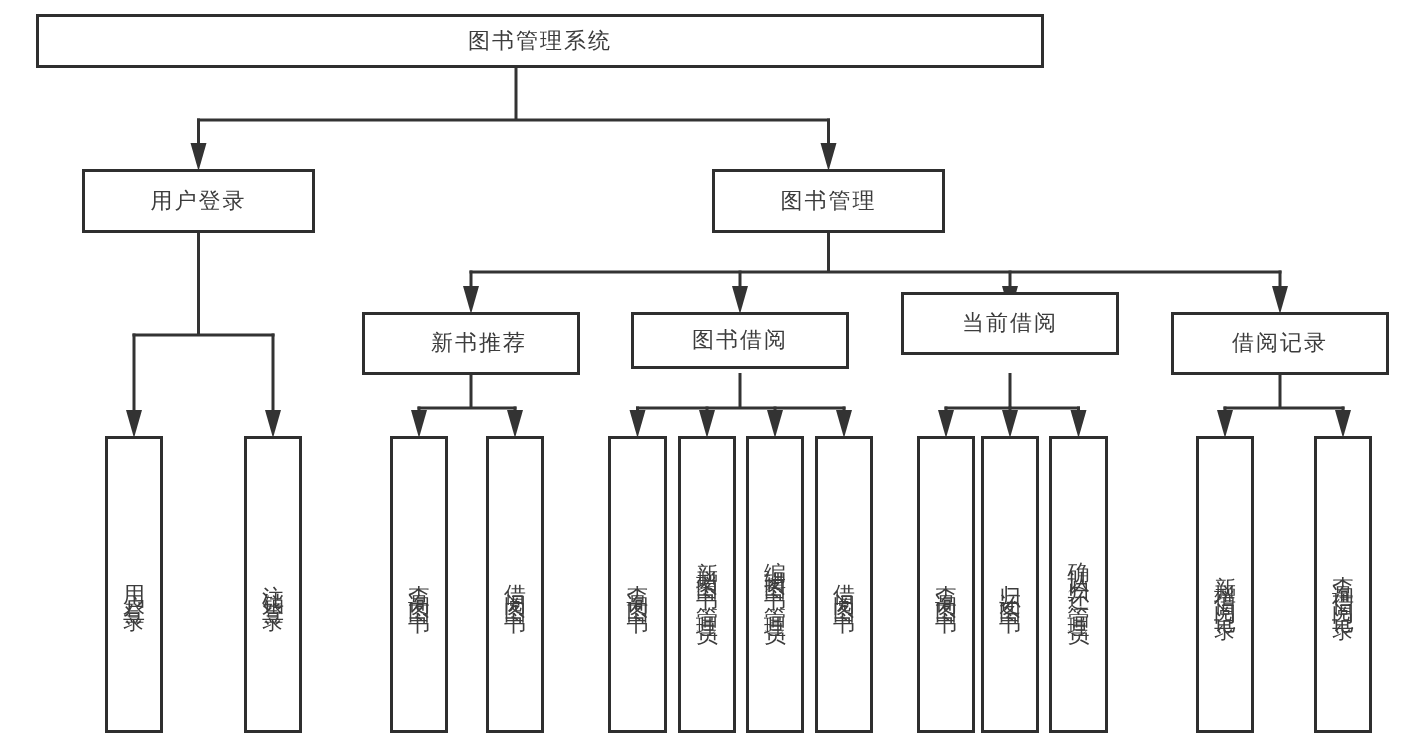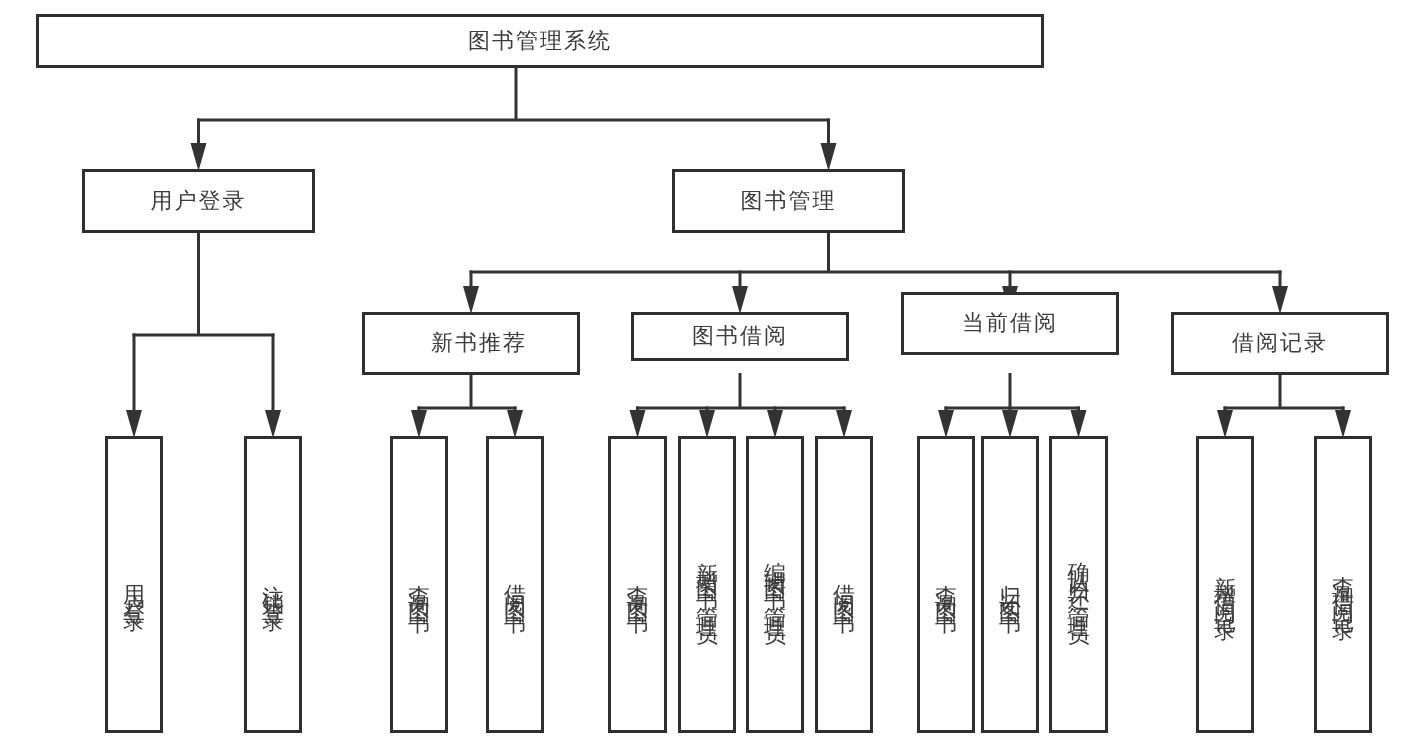--- a/index.html
+++ b/index.html
@@ -107,27 +107,27 @@
       <path d="M 1343 406.5 V 416"></path>
       <polygon points="1343,438 1335,410 1351,410"></polygon>
     </svg>
 
   <div class="node horiz" style="left: 12px; top: 14px; width: 1008px; height: 54px; border-color: rgb(47, 47, 47); margin-left: 24px;">
       <span class="node-label" style="color: rgb(60, 60, 60);">图书管理系统</span>
     </div>
     <div class="node horiz" style="left: 82px; top: 169px; width: 233px; height: 64px; border-color: rgb(47, 47, 47);">
       <span class="node-label" style="color: rgb(60, 60, 60);">用户登录</span>
     </div>
-    <div class="node horiz" style="left: 672px; top: 169px; width: 233px; height: 64px; border-color: rgb(47, 47, 47);">
+    <div class="node horiz" style="left: 712px; top: 169px; width: 233px; height: 64px; border-color: rgb(47, 47, 47);">
       <span class="node-label" style="color: rgb(60, 60, 60);">图书管理</span>
     </div>
     <div class="node horiz" style="left: 362px; top: 312px; width: 218px; height: 63px; border-color: rgb(47, 47, 47);">
       <span class="node-label" style="color: rgb(60, 60, 60); margin-left: 16px;">新书推荐</span>
     </div>
-    <div class="node horiz" style="left: 631px; top: 312px; width: 218px; height: 49px; border-color: rgb(47, 47, 47);">
+    <div class="node horiz" style="left: 631px; top: 312px; width: 218px; height: 57px; border-color: rgb(47, 47, 47);">
       <span class="node-label" style="color: rgb(60, 60, 60);">图书借阅</span>
     </div>
     <div class="node horiz" style="left: 901px; top: 292px; width: 218px; height: 63px; border-color: rgb(47, 47, 47);">
       <span class="node-label" style="color: rgb(60, 60, 60);">当前借阅</span>
     </div>
     <div class="node horiz" style="left: 1171px; top: 312px; width: 218px; height: 63px; border-color: rgb(47, 47, 47);">
       <span class="node-label" style="color: rgb(60, 60, 60);">借阅记录</span>
     </div>
     <div class="node vert" style="left: 105px; top: 436px; width: 58px; height: 297px; border-color: rgb(47, 47, 47);">
       <span class="node-label" style="color: rgb(60, 60, 60);">用户登录</span>

